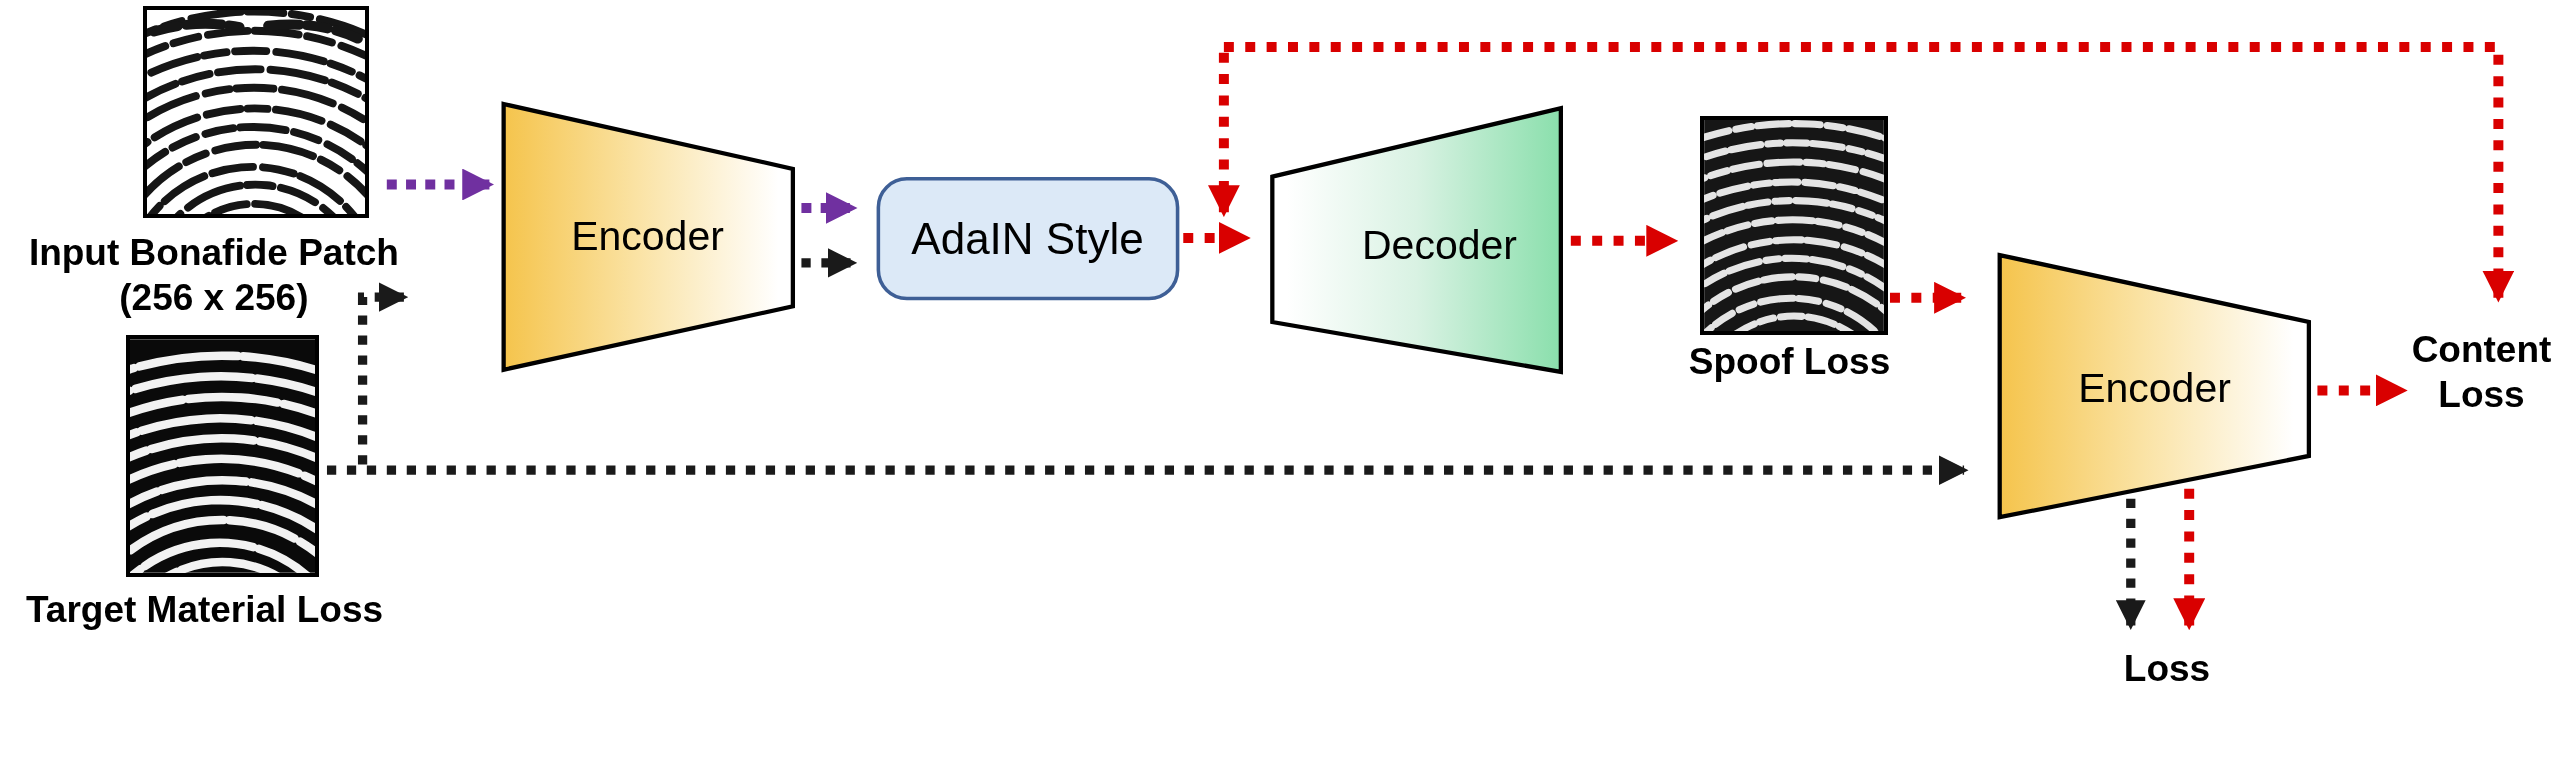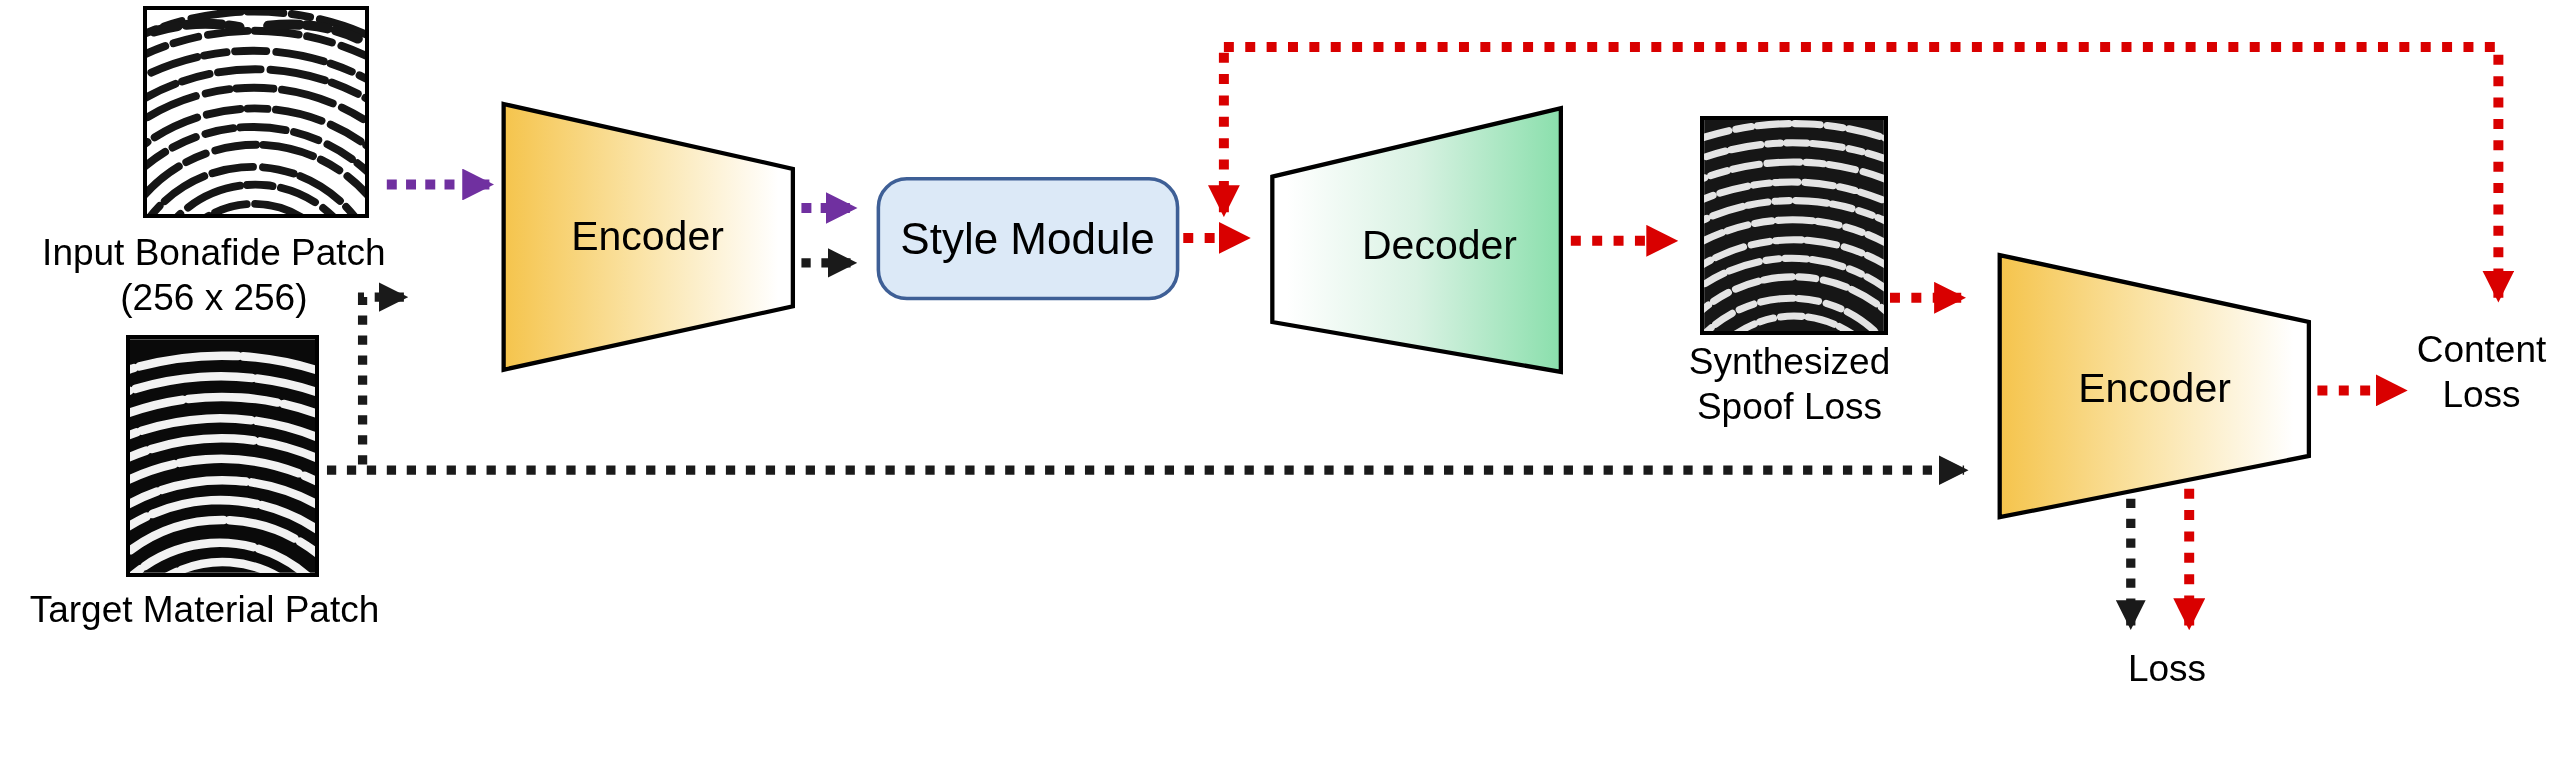--- a/index.html
+++ b/index.html
@@ -14,21 +14,21 @@
   .mk-black{fill:var(--line-black);}
   .mk-purple{fill:var(--purple);}
   .node-shape{stroke:#000;stroke-width:6;stroke-linejoin:miter;}
   .adain-rect{fill:var(--adain-fill);stroke:var(--adain-border);stroke-width:5;}
   .gstop-gold1{stop-color:var(--gold-left);} .gstop-gold2{stop-color:var(--gold-mid);}
   .gstop-white{stop-color:#ffffff;}
   .gstop-green2{stop-color:var(--green-mid);} .gstop-green3{stop-color:var(--green-right);}
   .node-label{position:absolute;text-align:center;font-weight:400;letter-spacing:0;}
   .lbl-58{font-size:41px;line-height:1;}
   .lbl-62{font-size:44px;line-height:1;}
-  .caption{position:absolute;text-align:center;font-size:37px;line-height:1.22;font-weight:400;}
+  .caption{position:absolute;text-align:center;font-size:37px;line-height:1.22;font-weight:700;}
   .patch{position:absolute;border:4.3px solid #000;box-sizing:content-box;background:#fff;}
   .patch svg{display:block;}
 </style>
 </head>
 <body>
 
 <div class="canvas">
 
   <svg class="overlay" viewBox="0 0 3614 1064">
     <defs>
@@ -140,33 +140,32 @@
         <circle cx="125" cy="420" r="307" stroke-dasharray="44 8 28 10 20 9" transform="rotate(4 125 420)"></circle>
         <circle cx="123" cy="421" r="334" stroke-dasharray="32 10 40 9 22 8" transform="rotate(-4 123 421)"></circle>
         <circle cx="125" cy="420" r="361" stroke-dasharray="46 9 24 8 38 11" transform="rotate(5 125 420)"></circle>
         <circle cx="124" cy="420" r="388" stroke-dasharray="28 8 42 10 18 9" transform="rotate(-3 124 420)"></circle>
         <circle cx="125" cy="420" r="415" stroke-dasharray="36 10 22 9 44 8" transform="rotate(3 125 420)"></circle>
       </g>
     </svg>
   </div>
 
   <div class="node-label lbl-58" style="left:505px;top:216px;width:285px;">Encoder</div>
-  <div class="node-label lbl-62" style="left:878px;top:217px;width:299px;">Style Module</div>
+  <div class="node-label lbl-62" style="left:878px;top:217px;width:299px;">AdaIN Style</div>
   <div class="node-label lbl-58" style="left:1274px;top:225px;width:331px;">Decoder</div>
   <div class="node-label lbl-58" style="left:2012px;top:368px;width:285px;">Encoder</div>
 
   <div class="caption" style="left:21.4px;top:230px;width:385px;">
     <div>Input Bonafide Patch</div>
     <div>(256 x 256)</div>
   </div>
 
-  <div class="caption" style="left:12px;top:587px;width:385px;">Target Material Patch</div>
+  <div class="caption" style="left:12px;top:587px;width:385px;">Target Material Loss</div>
 
   <div class="caption" style="left:1661px;top:339px;width:257px;">
-    <div>Synthesized</div>
     <div>Spoof Loss</div>
   </div>
 
   <div class="caption" style="left:2389px;top:327px;width:185px;">
     <div>Content</div>
     <div>Loss</div>
   </div>
 
   <div class="caption" style="left:2060px;top:646px;width:214px;">
     <div>Loss</div>

